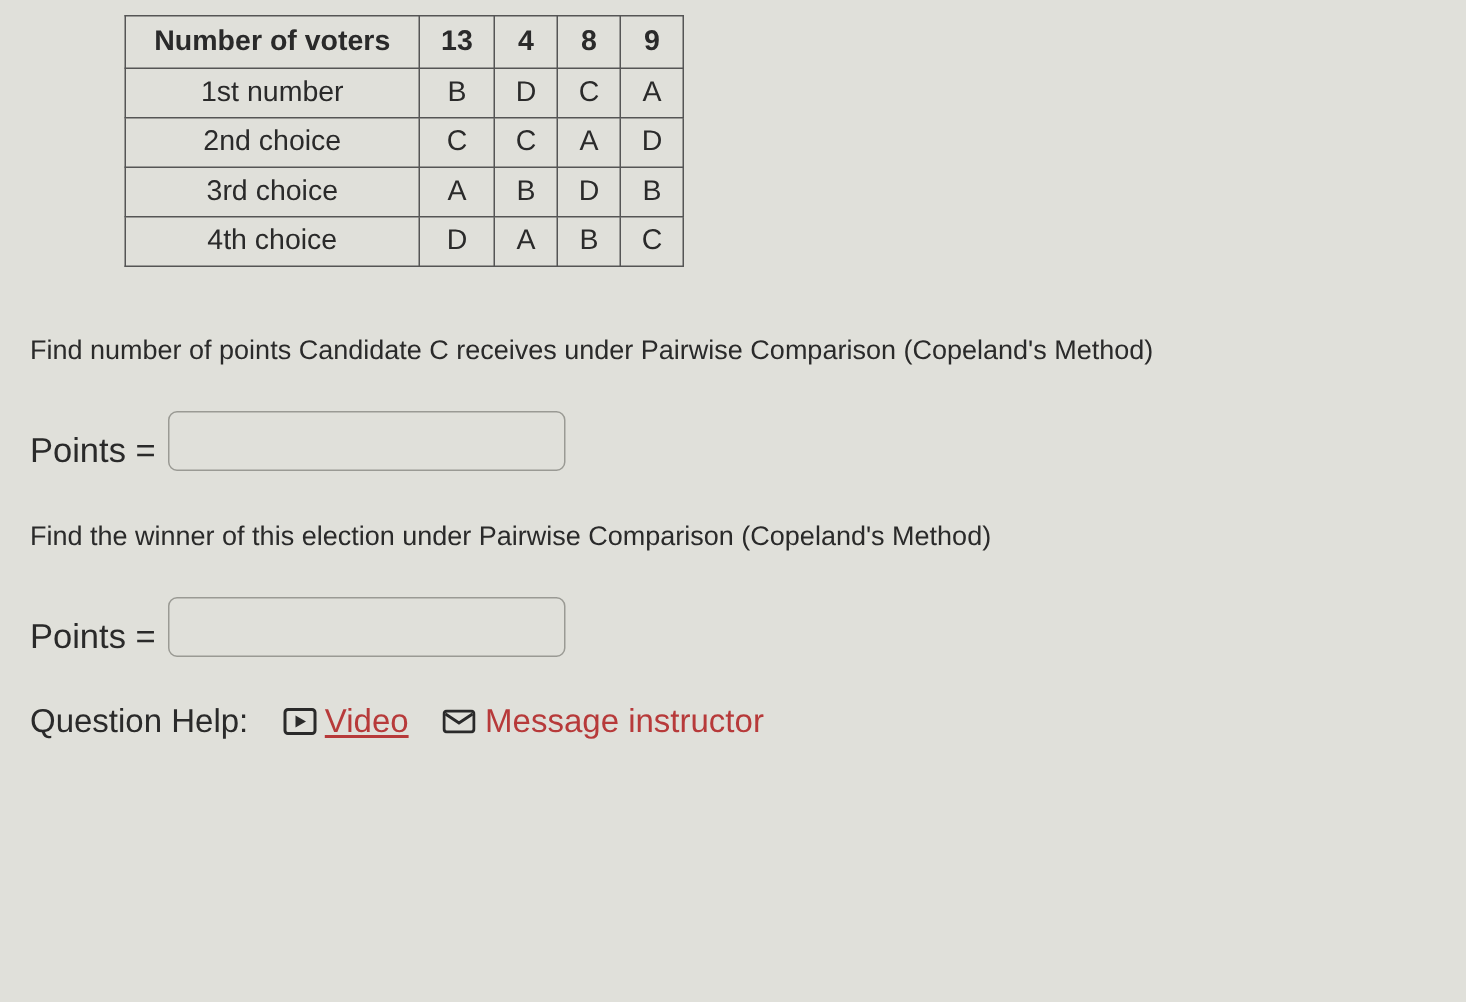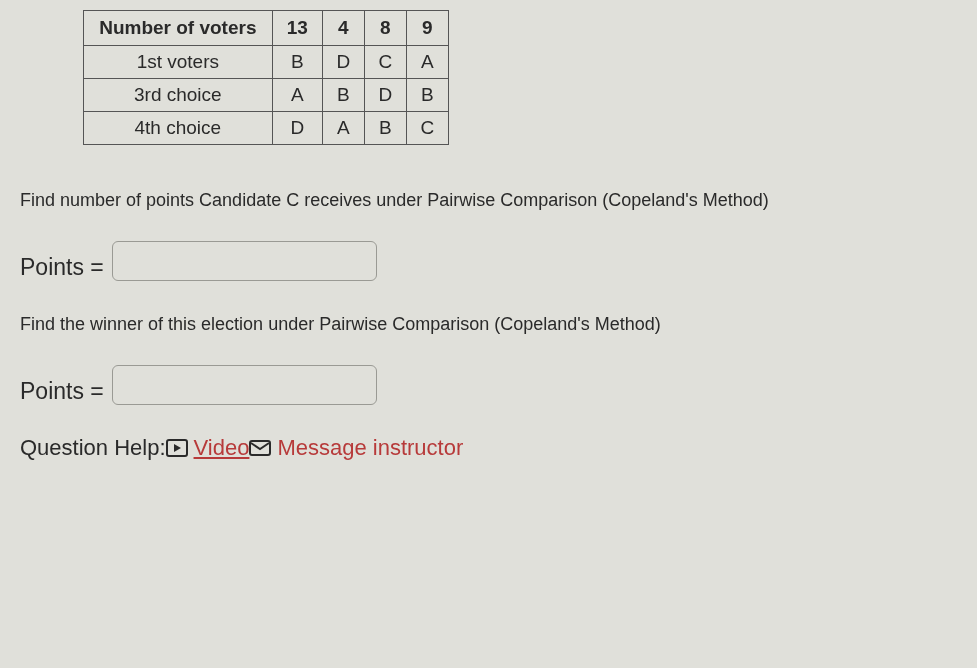--- a/index.html
+++ b/index.html
@@ -64,21 +64,21 @@
       background: #e0e0da;
       font-size: 20px;
       padding: 0 8px;
       color: #2a2a2a;
     }
     .help-row {
       font-size: 22px;
       color: #2a2a2a;
       display: flex;
       align-items: flex-end;
-      gap: 0;
+      gap: 23px;
     }
     .help-link {
       color: #b73a3a;
       text-decoration: underline;
       display: inline-flex;
       align-items: center;
       gap: 6px;
     }
     .msg-link {
       color: #b73a3a;
@@ -116,25 +116,32 @@
   <table>
     <tbody>
         <tr class="header-row">
       <td class="row-label">Number of voters</td>
       <td class="voter-col">13</td>
       <td class="voter-col">4</td>
       <td class="voter-col">8</td>
       <td class="voter-col">9</td>
     </tr>
     <tr>
-      <td class="row-label">1st voters</td>
+      <td class="row-label">1st number</td>
       <td class="voter-col">B</td>
       <td class="voter-col">D</td>
       <td class="voter-col">C</td>
       <td class="voter-col">A</td>
+    </tr>
+    <tr>
+      <td class="row-label">2nd choice</td>
+      <td class="voter-col">C</td>
+      <td class="voter-col">C</td>
+      <td class="voter-col">A</td>
+      <td class="voter-col">D</td>
     </tr>
     <tr>
       <td class="row-label">3rd choice</td>
       <td class="voter-col">A</td>
       <td class="voter-col">B</td>
       <td class="voter-col">D</td>
       <td class="voter-col">B</td>
     </tr>
     <tr>
       <td class="row-label">4th choice</td>

